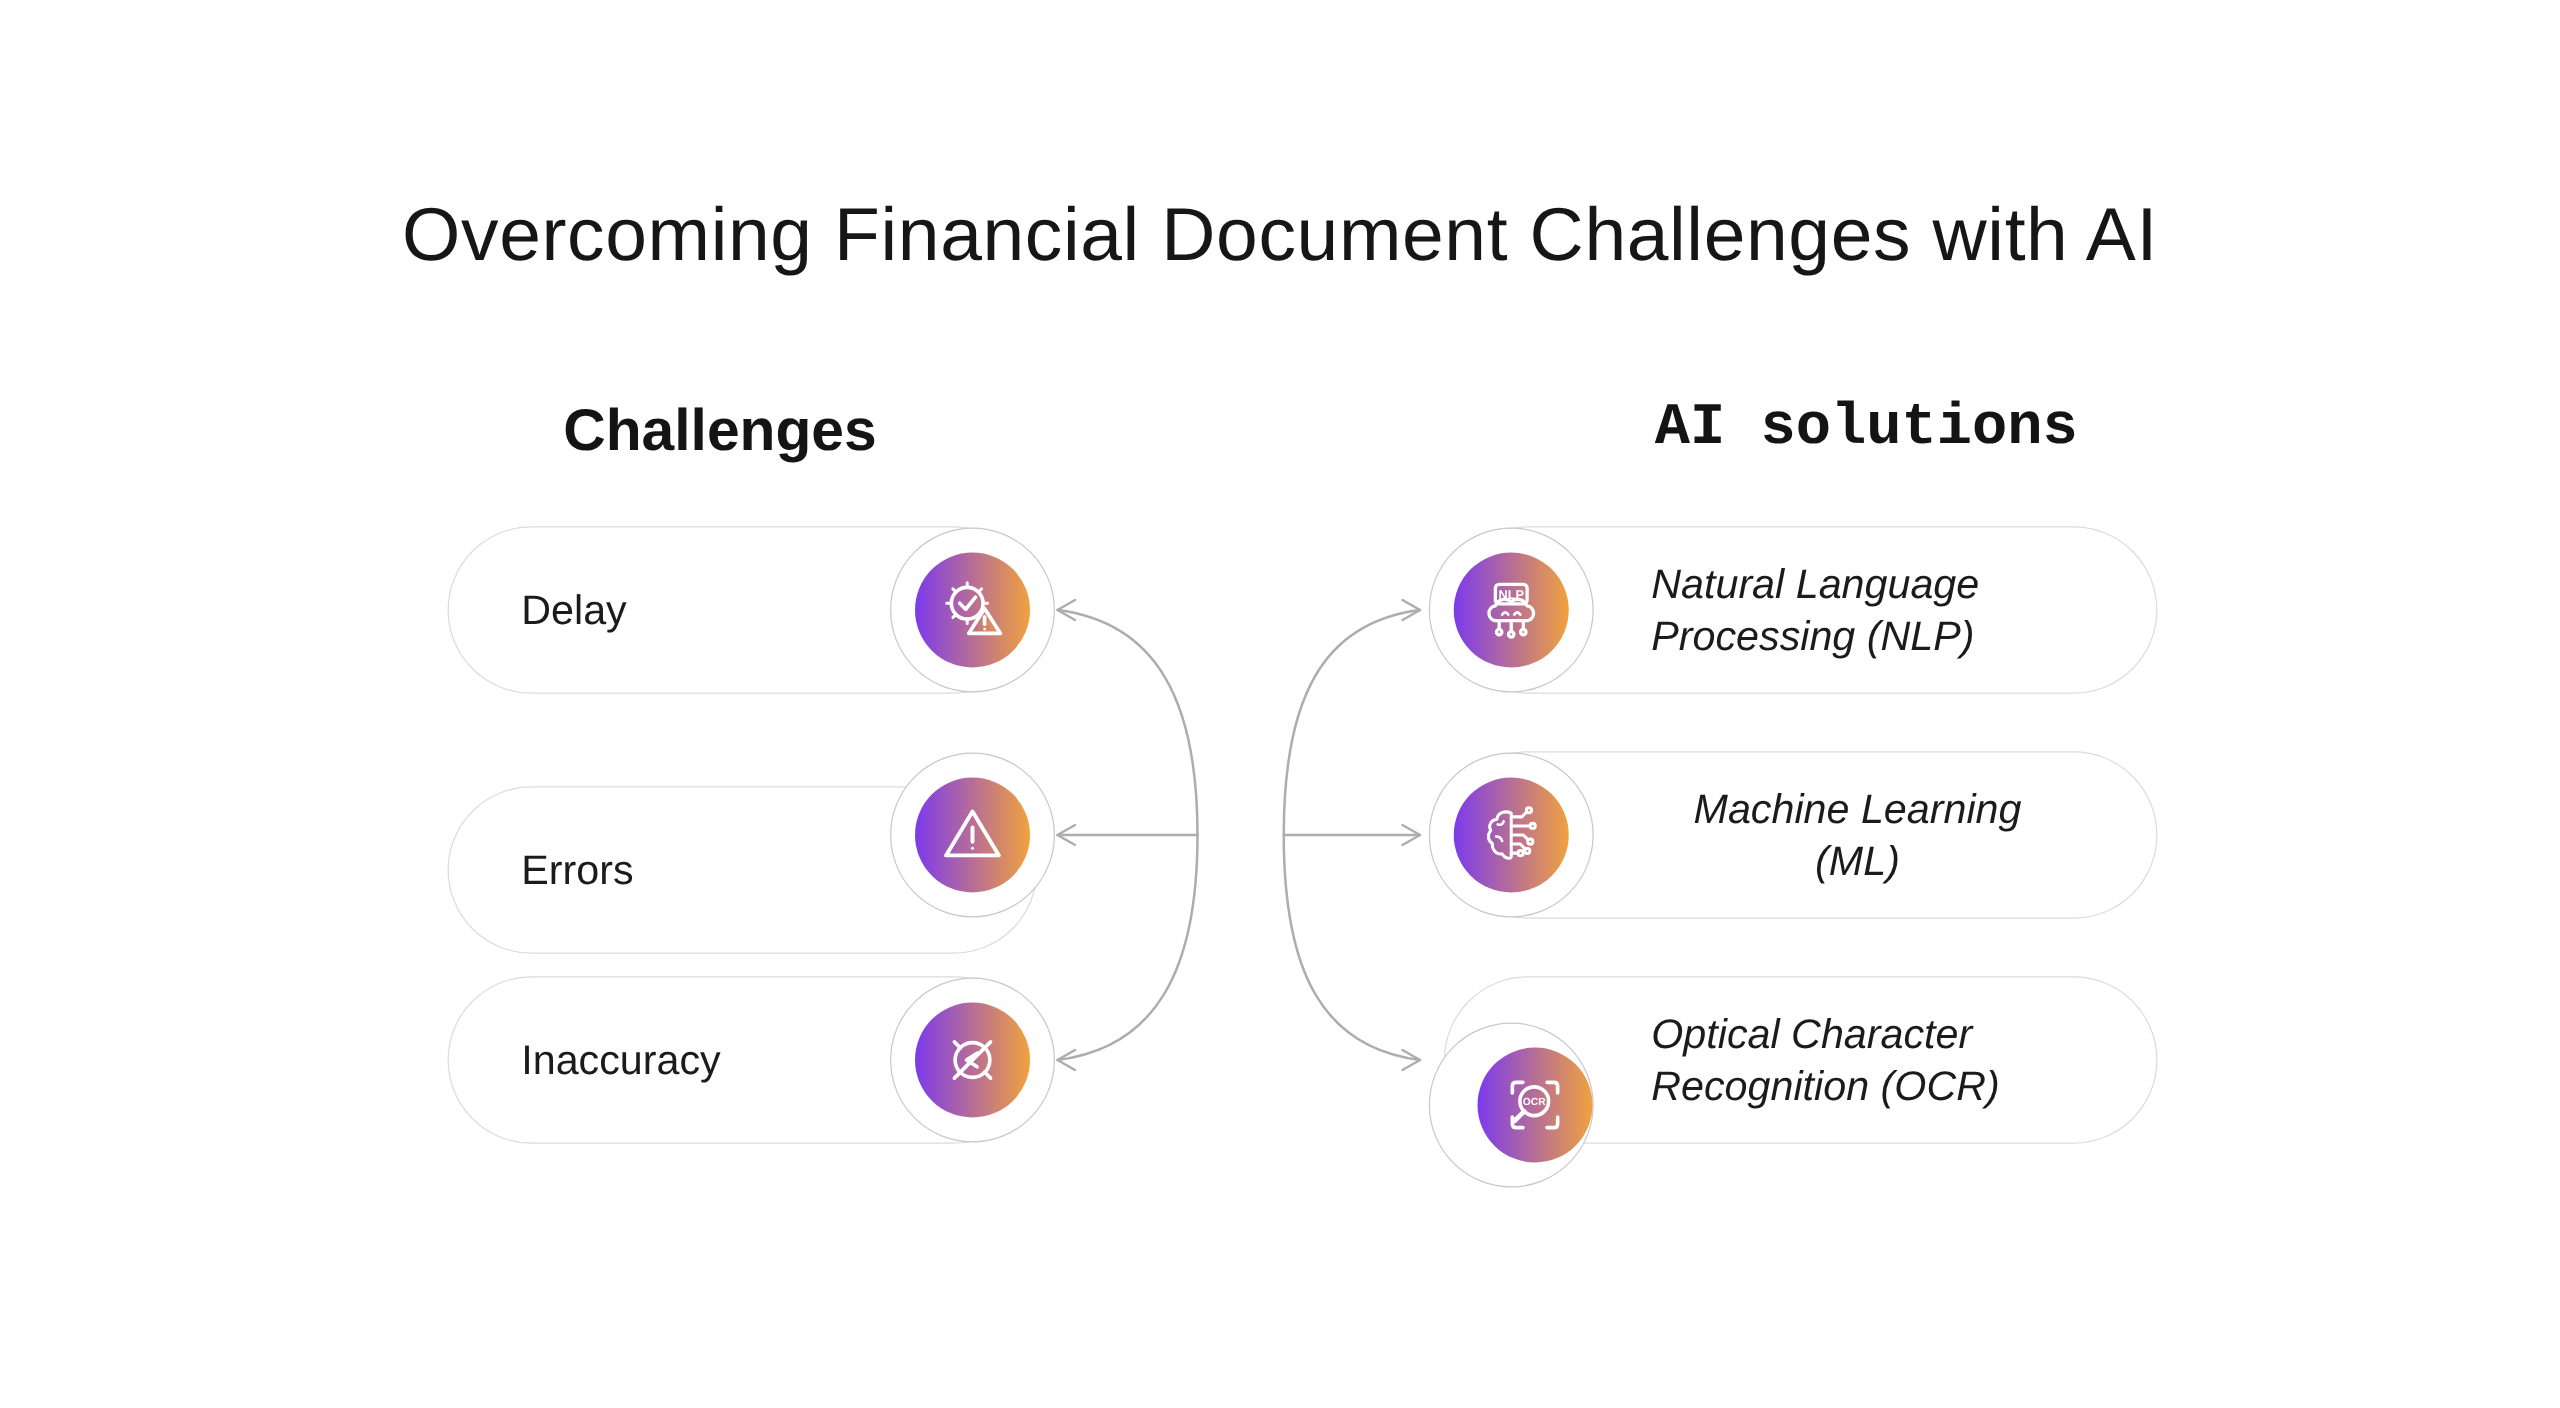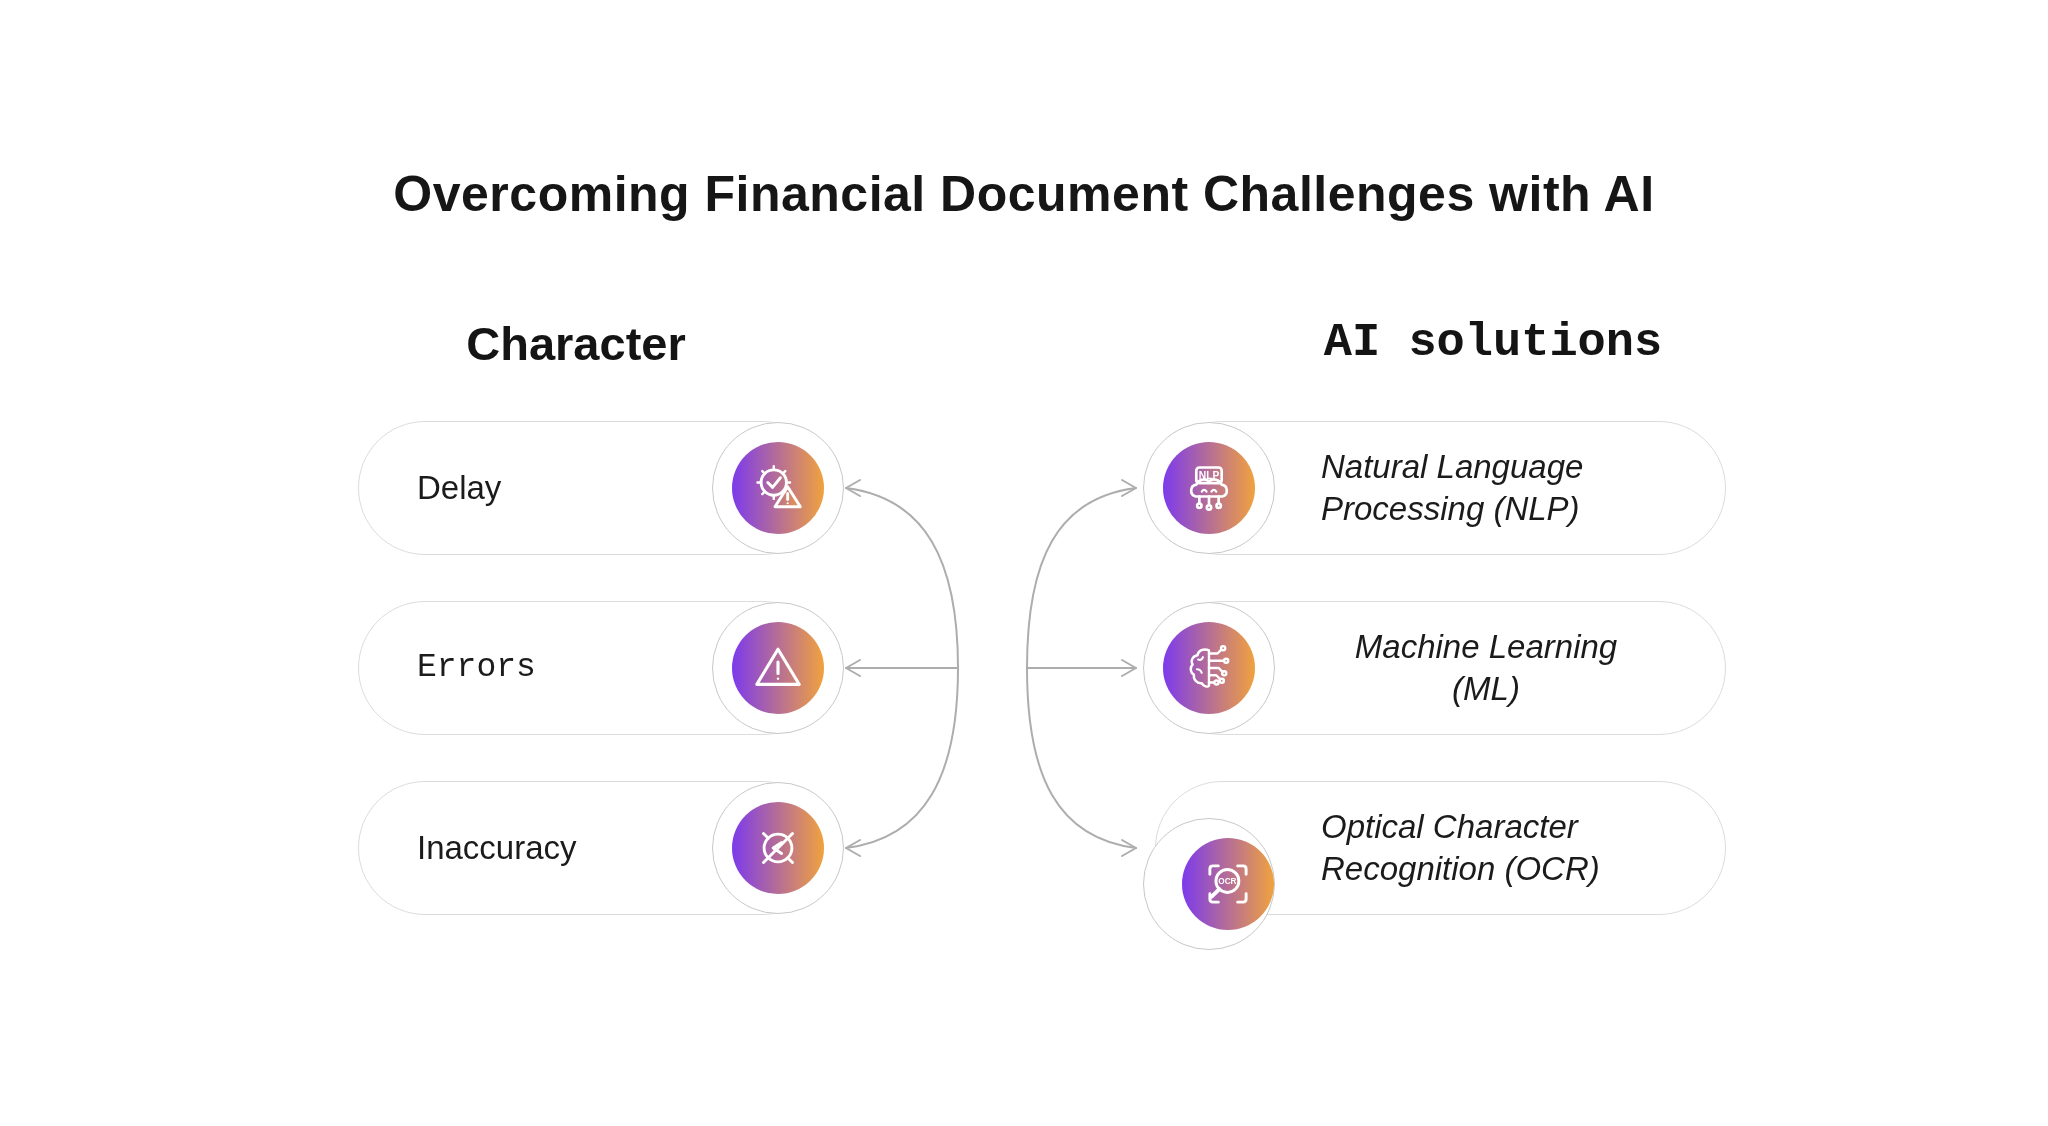--- a/index.html
+++ b/index.html
@@ -4,22 +4,22 @@
 <style>
   * { margin:0; padding:0; box-sizing:border-box; }
   html,body { width:2048px; height:1126px; }
   body {
     position:relative; overflow:hidden;
     background:#ffffff;
     font-family:"Liberation Sans", sans-serif;
     color:#1b1b1b;
   }
   .title {
-    position:absolute; top:165px; left:0; width:100%;
-    text-align:center; font-size:50px; font-weight:700;
+    position:absolute; top:153px; left:0; width:100%;
+    text-align:center; font-size:60px; font-weight:400;
     letter-spacing:0.5px; color:#161616; white-space:nowrap;
   }
   .col-header {
     position:absolute; top:316px; transform:translateX(-50%);
     font-size:47px; font-weight:700; color:#141414; white-space:nowrap;
   }
   .pill {
     position:absolute; height:134px;
     background:#ffffff; border:1.5px solid #dcdcdc; border-radius:67px;
     display:flex; align-items:center;
@@ -43,21 +43,21 @@
   .icon { width:58px; height:58px; }
   .connectors { position:absolute; left:830px; top:400px; width:330px; height:480px; }
 </style>
 </head>
 <body>
 
 <div class="stage">
 
   <div class="title">Overcoming Financial Document Challenges with AI</div>
 
-  <div class="col-header" style="left:576px;">Character</div>
+  <div class="col-header" style="left:576px;">Challenges</div>
   <div class="col-header" style="left:1493px;font-family:Liberation Mono, monospace;">AI solutions</div>
 
   <svg class="connectors" viewBox="0 0 330 480" fill="none" stroke="#adadad" stroke-width="2" stroke-linecap="round" stroke-linejoin="round">
 
     <path d="M 16,88 C 95,98 128,160 128,268 C 128,376 95,438 16,448"></path>
     <path d="M 16,268 L 128,268"></path>
     <polyline points="30,80 16,88 30,96"></polyline>
     <polyline points="30,260 16,268 30,276"></polyline>
     <polyline points="30,440 16,448 30,456"></polyline>
 
@@ -83,21 +83,21 @@
         <circle cx="20.5" cy="19.5" r="10.5"></circle>
         <path d="M31,19.5 H34 M27.9,12.1 L30,10 M20.5,9 V6 M13.1,12.1 L11,10 M10,19.5 H7 M13.1,26.9 L11,29 M20.5,30 V33 M27.9,26.9 L30,29" stroke-width="2"></path>
         <polyline points="15.5,19.5 19.5,23.5 26,15.5"></polyline>
         <path d="M32,23 L42.5,39.5 L21.5,39.5 Z" fill="url(#gr-delay)"></path>
         <line x1="32" y1="28.5" x2="32" y2="33.5"></line>
         <circle cx="32" cy="36.6" r="0.9" fill="#ffffff" stroke="none"></circle>
       </svg>
     </div>
   </div>
 
-  <div class="pill pill-left" style="top:601px;font-family:Liberation Mono, monospace;">
+  <div class="pill pill-left" style="top:629px;">
     <span class="pill-label">Errors</span>
   </div>
   <div class="ring ring-left" style="top:602px;">
     <div class="grad">
       <svg class="icon" viewBox="0 0 48 48" fill="none" stroke="#ffffff" stroke-width="2.6" stroke-linecap="round" stroke-linejoin="round">
         <path d="M24,8.5 L41.5,37.5 L6.5,37.5 Z"></path>
         <line x1="24" y1="19" x2="24" y2="28.5"></line>
         <circle cx="24" cy="32.8" r="1" fill="#ffffff" stroke="none"></circle>
       </svg>
     </div>

